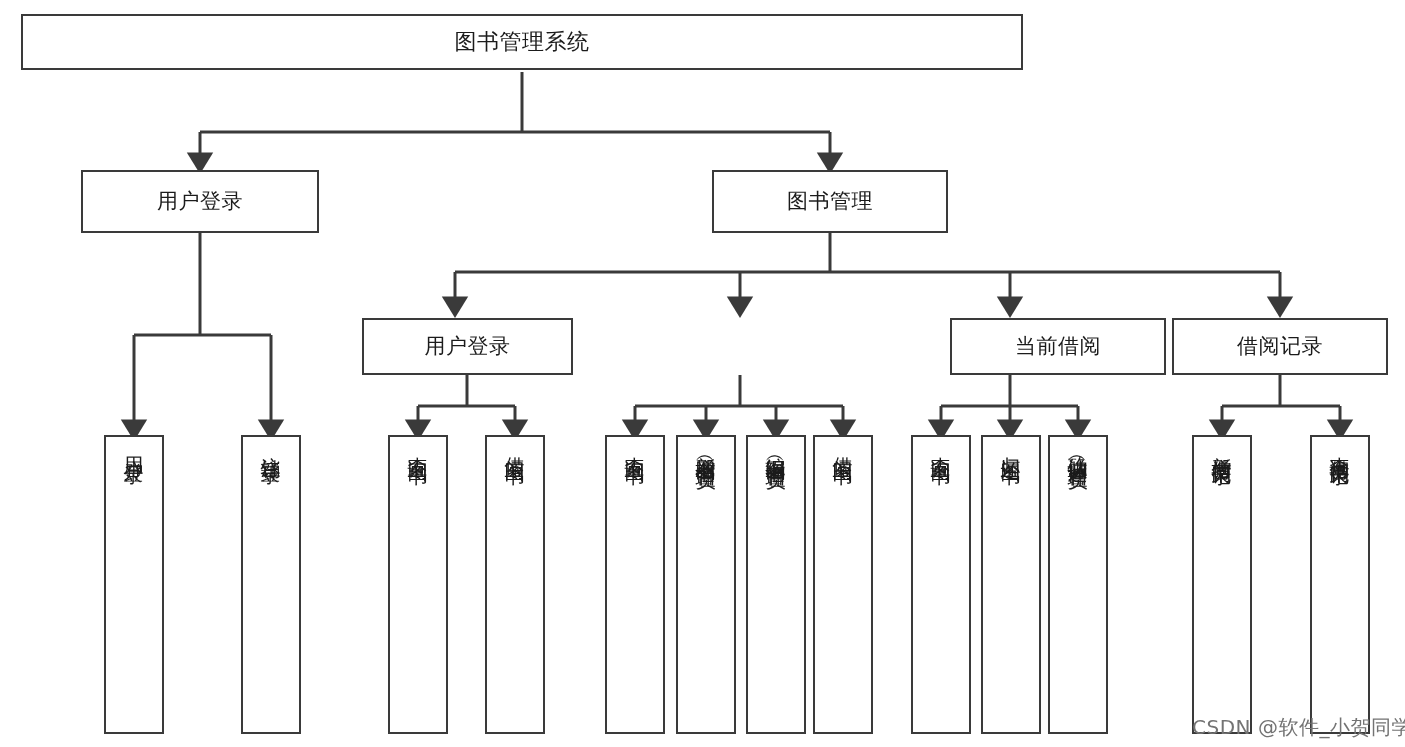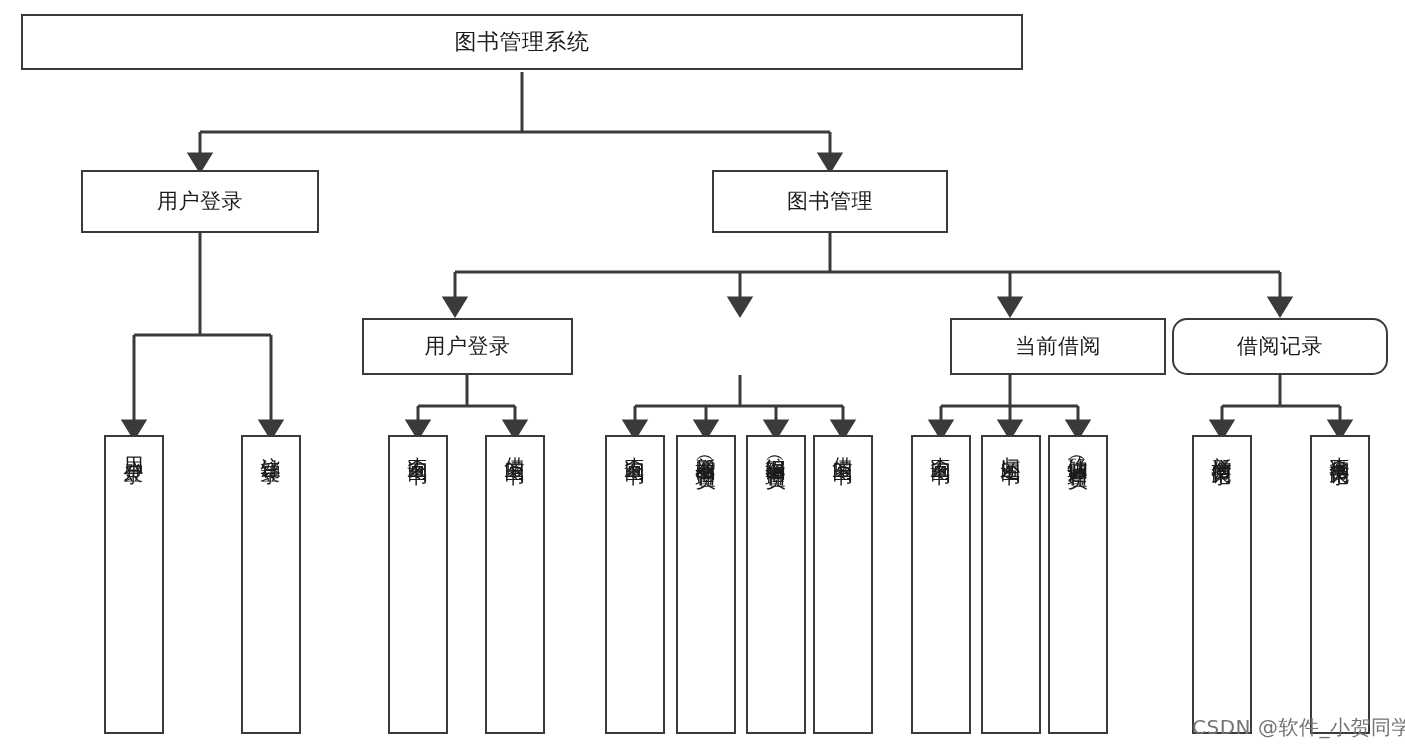--- a/index.html
+++ b/index.html
@@ -135,21 +135,21 @@
   <div class="node h" style="left:712px;top:170px;width:236px;height:63px;">
     <span class="lbl">图书管理</span>
   </div>
 
   <div class="node h" style="left:362px;top:318px;width:211px;height:57px;">
     <span class="lbl">用户登录</span>
   </div>
   <div class="node h" style="left:902px;top:318px;width:216px;height:57px;margin-left:48px;">
     <span class="lbl">当前借阅</span>
   </div>
-  <div class="node h" style="left:1172px;top:318px;width:216px;height:57px;border-radius:15px;">
+  <div class="node h" style="left:1172px;top:318px;width:216px;height:57px;">
     <span class="lbl">借阅记录</span>
   </div>
 
   <div class="node v" style="left:104px;top:435px;width:60px;height:299px;">
     <span class="lbl">用户登录</span>
   </div>
   <div class="node v" style="left:241px;top:435px;width:60px;height:299px;">
     <span class="lbl">注销登录</span>
   </div>
 

